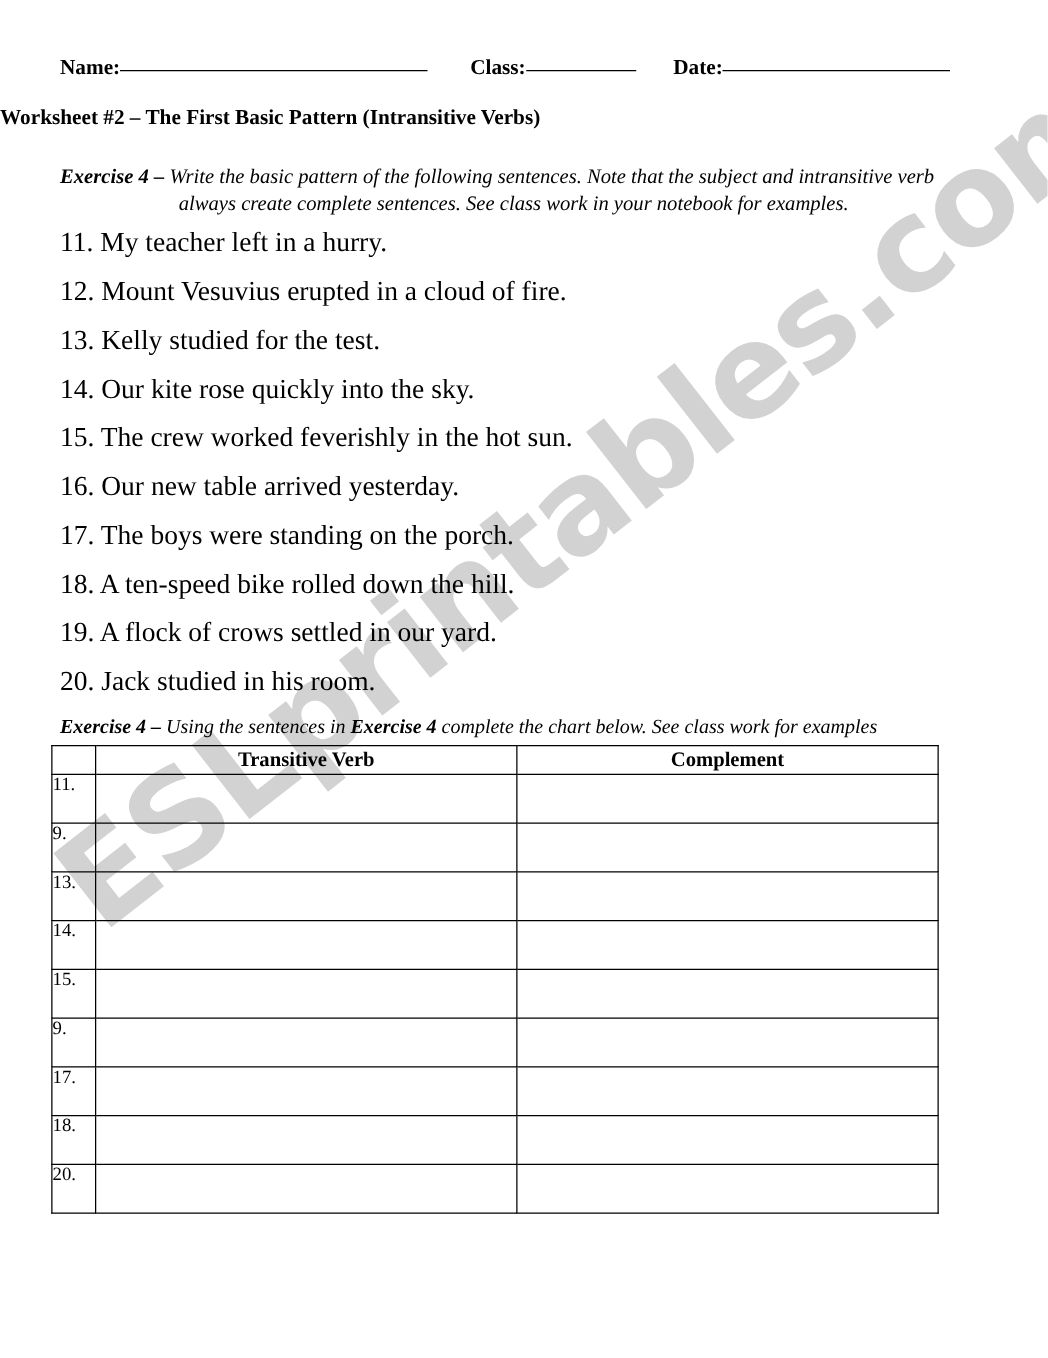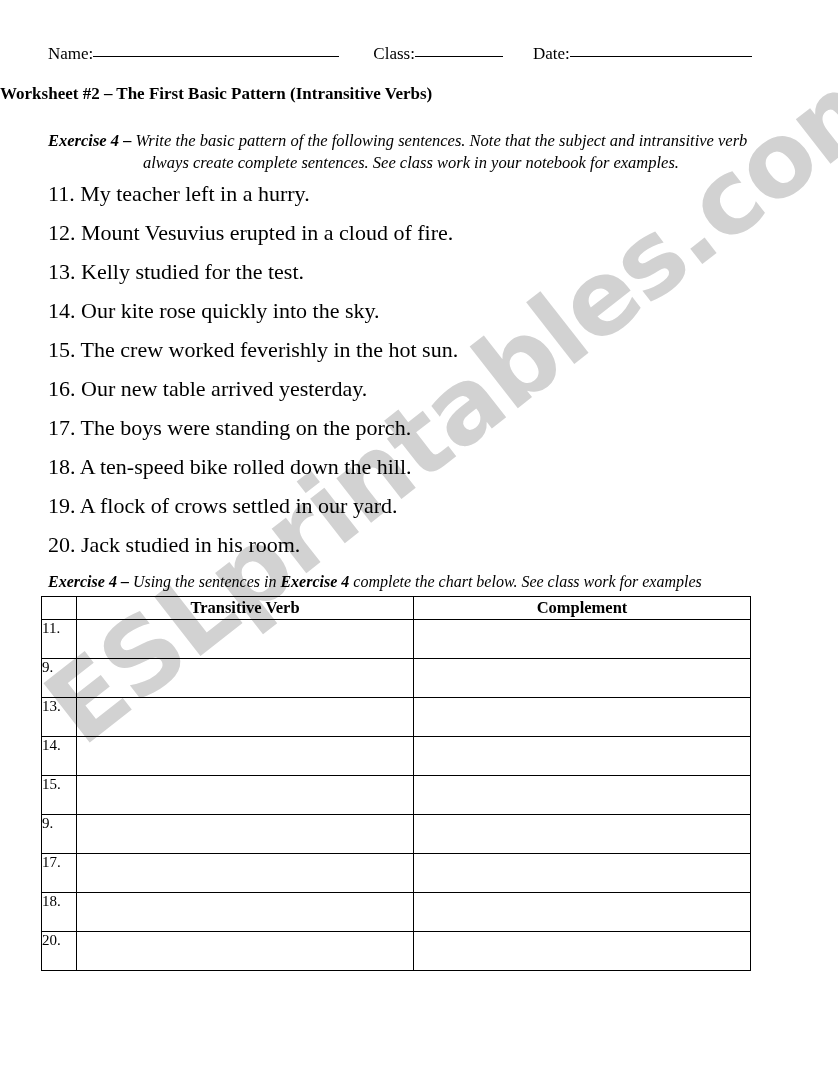--- a/index.html
+++ b/index.html
@@ -49,21 +49,21 @@
     position: absolute;
     left: 48px;
     top: 44px;
     width: 752px;
     display: flex;
     align-items: baseline;
     font-weight: bold;
     font-size: 17px;
     white-space: nowrap;
   }
-  .idline .fld-label { font-weight: normal; }
+  .idline .fld-label { font-weight: bold; }
   .idline .rule {
     display: inline-block;
     border-bottom: 1.6px solid #000;
     height: 0;
     position: relative;
     top: -2px;
   }
   .rule-name  { width: 246px; margin-right: 34px; }
   .rule-class { width: 88px;  margin-right: 30px; }
   .rule-date  { width: 182px; }

